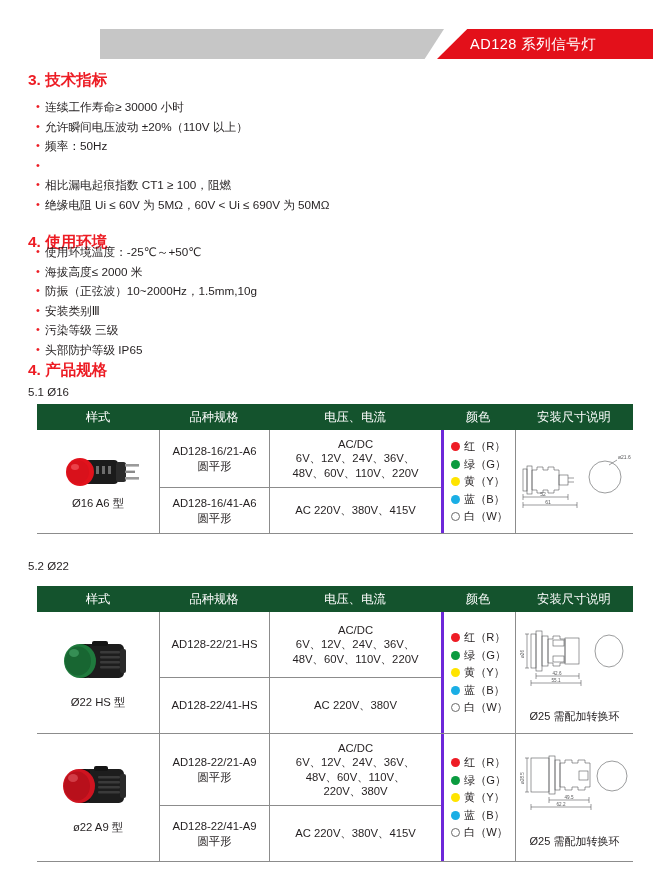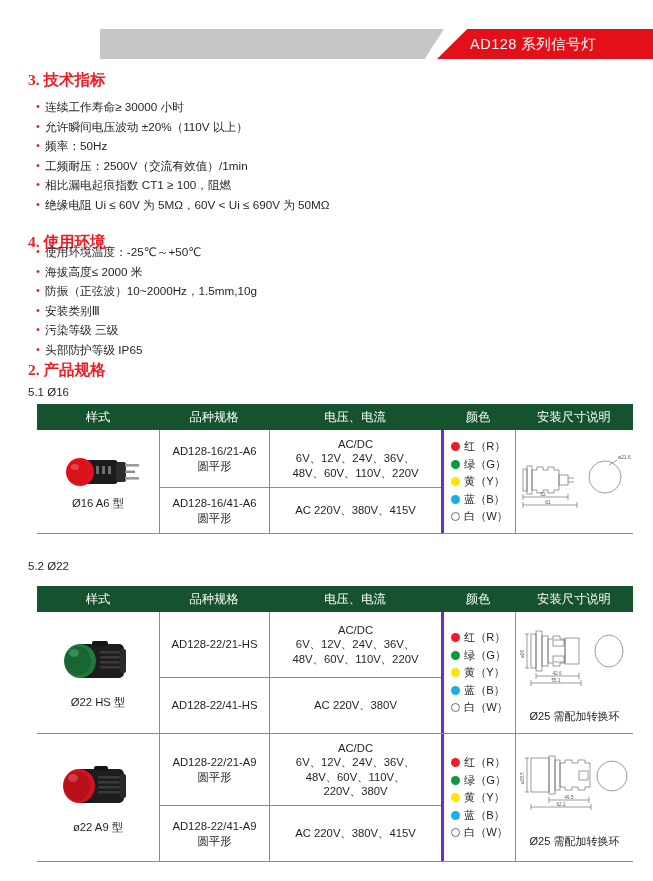--- a/index.html
+++ b/index.html
@@ -34,21 +34,20 @@
     display: flex; align-items: center; justify-content: flex-start;
     color: #ffffff; font-size: 14.5px; letter-spacing: 0.5px;
     white-space: nowrap;
   }
 
   
   .sec-head {
     position: absolute; left: 28px;
     color: #ed1c24; font-size: 15.5px; font-weight: bold;
     white-space: nowrap;
-    font-family: Liberation Serif, serif;
   }
   .bullets { position: absolute; left: 36px; }
   .bullet-row {
     display: flex; align-items: flex-start;
     font-size: 11.7px; line-height: 19.6px; color: #231f20;
     white-space: nowrap;
   }
   .bullet-dot {
     width: 9px; flex: 0 0 9px; color: #ed1c24;
     font-size: 11px; line-height: 19.6px;
@@ -139,21 +138,20 @@
     <div class="bullet-row">
         <span class="bullet-dot">•</span>
         <span>允许瞬间电压波动 ±20%（110V 以上）</span>
       </div>
     <div class="bullet-row">
         <span class="bullet-dot">•</span>
         <span>频率：50Hz</span>
       </div>
     <div class="bullet-row">
         <span class="bullet-dot">•</span>
-        <span>工频耐压：2500V（交流有效值）/1min</span>
       </div>
     <div class="bullet-row">
         <span class="bullet-dot">•</span>
         <span>相比漏电起痕指数 CT1 ≥ 100，阻燃</span>
       </div>
     <div class="bullet-row">
         <span class="bullet-dot">•</span>
         <span>绝缘电阻 Ui ≤ 60V 为 5MΩ，60V &lt; Ui ≤ 690V 为 50MΩ</span>
       </div>
   </div>
@@ -179,21 +177,21 @@
     <div class="bullet-row">
         <span class="bullet-dot">•</span>
         <span>污染等级 三级</span>
       </div>
     <div class="bullet-row">
         <span class="bullet-dot">•</span>
         <span>头部防护等级 IP65</span>
       </div>
   </div>
 
-  <div class="sec-head" style="top:360px;">2. 产品规格</div>
+  <div class="sec-head" style="top:360px;">4. 产品规格</div>
   <div class="sub-label" style="top:386px;">5.1  Ø16</div>
 
   <div class="tbl" style="top:404px;">
     <div class="thead">
       <div class="c1">样式</div>
       <div class="c2">品种规格</div>
       <div class="c3">电压、电流</div>
       <div class="c4">颜色</div>
       <div class="c5">安装尺寸说明</div>
     </div>

